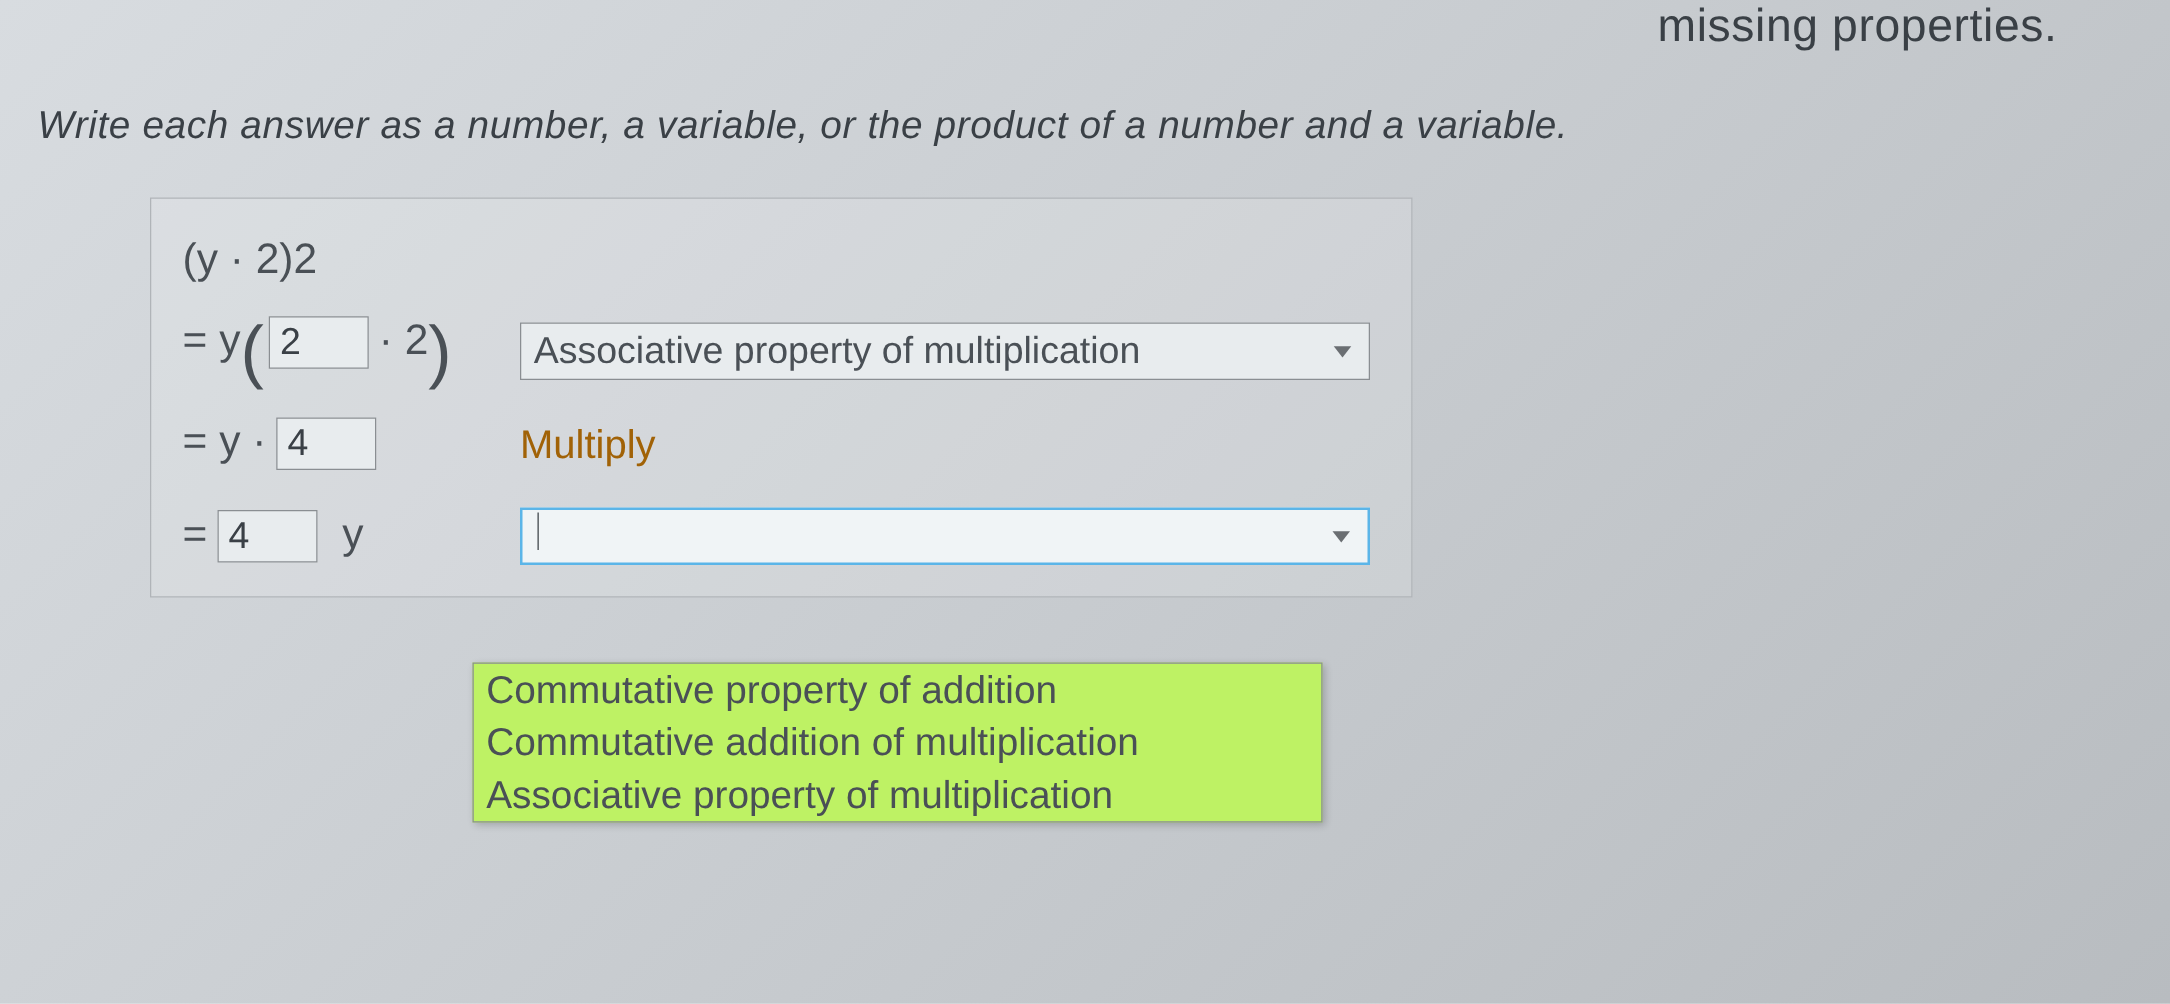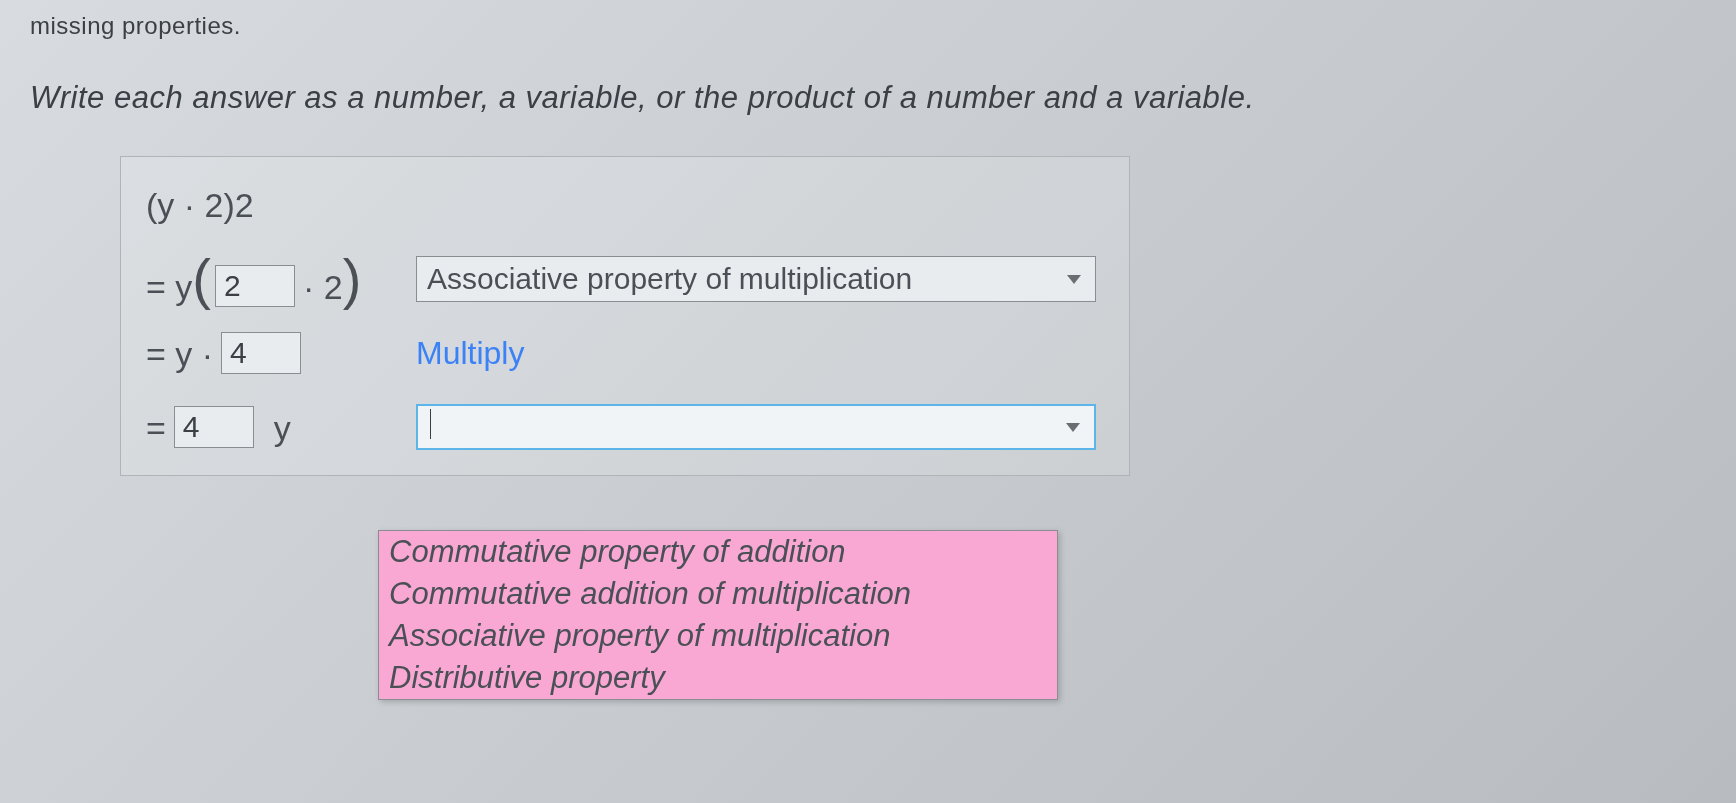--- a/index.html
+++ b/index.html
@@ -15,24 +15,25 @@
       height: 803px;
       overflow: hidden;
       position: relative;
     }
     
     .content {
       padding: 0 30px;
     }
     
     .header-text {
-      font-size: 24px;
+      font-size: 37px;
       color: #3a4046;
+      text-align: right;
       padding-right: 60px;
-      padding-top: 12px;
+      padding-top: 0;
       letter-spacing: 0.5px;
     }
     
     .instruction {
       font-size: 31px;
       font-style: italic;
       color: #3a4046;
       margin-top: 40px;
       letter-spacing: 0.5px;
     }
@@ -56,21 +57,21 @@
     
     .row:last-child {
       margin-bottom: 0;
     }
     
     .expr-col {
       width: 270px;
       font-size: 34px;
       color: #4a5056;
       display: flex;
-      align-items: flex-end;
+      align-items: flex-start;
     }
     
     .prop-col {
       flex: 1;
     }
     
     .input-box {
       border: 1px solid #8a8e92;
       background: #e8ecee;
       width: 80px;
@@ -111,36 +112,35 @@
       border-right: 7px solid transparent;
       border-top: 9px solid #6a6e72;
       margin-right: 6px;
     }
     
     .dropdown-list {
       position: absolute;
       left: 378px;
       top: 530px;
       border: 1px solid #8a8e92;
-      background: #f9a8d4;
+      background: #bef264;
       width: 680px;
       box-shadow: 2px 2px 6px rgba(0,0,0,0.2);
-      font-style: italic;
     }
     
     .dropdown-item {
       font-size: 31px;
       color: #4a5056;
       padding: 3px 10px;
       cursor: pointer;
     }
     
     .plain-text {
       font-size: 32px;
-      color: #3b82f6;
+      color: #a16207;
     }
     
     .big-paren-left {
       font-size: 56px;
       color: #4a5056;
       font-weight: 300;
       line-height: 1;
     }
     
     .big-paren-right {
@@ -215,14 +215,13 @@
       </div>
     </div>
     
   </div>
 </div>
 
 <div class="dropdown-list">
   <div class="dropdown-item">Commutative property of addition</div>
   <div class="dropdown-item">Commutative addition of multiplication</div>
   <div class="dropdown-item">Associative property of multiplication</div>
-  <div class="dropdown-item">Distributive property</div>
 </div>
 
 </body></html>

